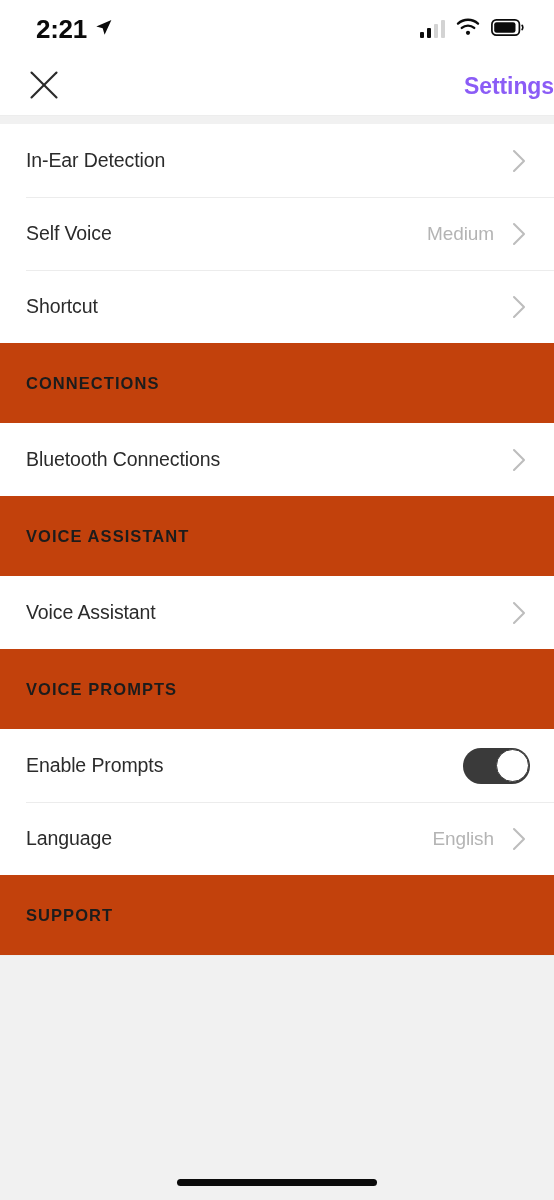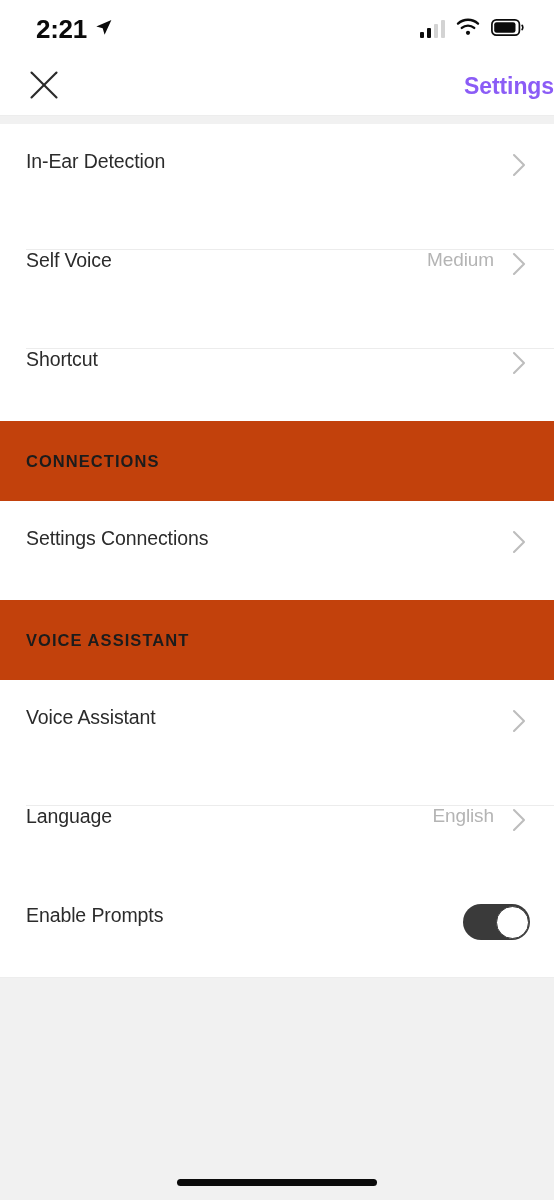--- a/index.html
+++ b/index.html
@@ -134,25 +134,25 @@
     font-weight: bold;
     color: #1c1c1c;
     letter-spacing: 1.05px;
     text-transform: uppercase;
   }
 
   .row {
     height: 73px;
     box-sizing: border-box;
     display: flex;
+    align-items: center;
     padding: 0 24px 0 26px;
     background: #ffffff;
     position: relative;
     cursor: pointer;
-    margin-top: 26px;
   }
   .row-sep::before {
     content: "";
     position: absolute;
     left: 26px;
     right: 0;
     top: 0;
     height: 1px;
     background: #ececec;
   }
@@ -307,21 +307,21 @@
             </svg>
         </span>
       </div>
     </div>
 
     <div class="section-header">
       <span>CONNECTIONS</span>
     </div>
     <div class="group">
       <div class="row">
-        <span class="row-label">Settings Connections</span>
+        <span class="row-label">Bluetooth Connections</span>
         <span class="chevron">
           <svg width="16" height="26" viewBox="0 0 16 26">
               <polyline points="3,3 13,13 3,23" fill="none" stroke="#bdbdbd" stroke-width="2.1" stroke-linecap="round" stroke-linejoin="round"></polyline>
             </svg>
         </span>
       </div>
     </div>
 
     <div class="section-header">
       <span>VOICE ASSISTANT</span>
@@ -330,38 +330,44 @@
       <div class="row">
         <span class="row-label">Voice Assistant</span>
         <span class="chevron">
           <svg width="16" height="26" viewBox="0 0 16 26">
               <polyline points="3,3 13,13 3,23" fill="none" stroke="#bdbdbd" stroke-width="2.1" stroke-linecap="round" stroke-linejoin="round"></polyline>
             </svg>
         </span>
       </div>
     </div>
 
+    <div class="section-header">
+      <span>VOICE PROMPTS</span>
+    </div>
     <div class="group">
-      <div class="row row-sep">
-        <span class="row-label">Language</span>
-        <span class="row-value">English</span>
-        <span class="chevron">
-          <svg width="16" height="26" viewBox="0 0 16 26">
-              <polyline points="3,3 13,13 3,23" fill="none" stroke="#bdbdbd" stroke-width="2.1" stroke-linecap="round" stroke-linejoin="round"></polyline>
-            </svg>
-        </span>
-      </div>
       <div class="row">
         <span class="row-label">Enable Prompts</span>
         <span class="toggle">
           <span class="knob"></span>
         </span>
       </div>
-    </div>
-
+      <div class="row row-sep">
+        <span class="row-label">Language</span>
+        <span class="row-value">English</span>
+        <span class="chevron">
+          <svg width="16" height="26" viewBox="0 0 16 26">
+              <polyline points="3,3 13,13 3,23" fill="none" stroke="#bdbdbd" stroke-width="2.1" stroke-linecap="round" stroke-linejoin="round"></polyline>
+            </svg>
+        </span>
+      </div>
+    </div>
+
+    <div class="section-header">
+      <span>SUPPORT</span>
+    </div>
 
     <div class="footer-gap"></div>
   </div>
 
   <div class="home-area">
     <div class="home-bar"></div>
   </div>
 
 </div>
 

